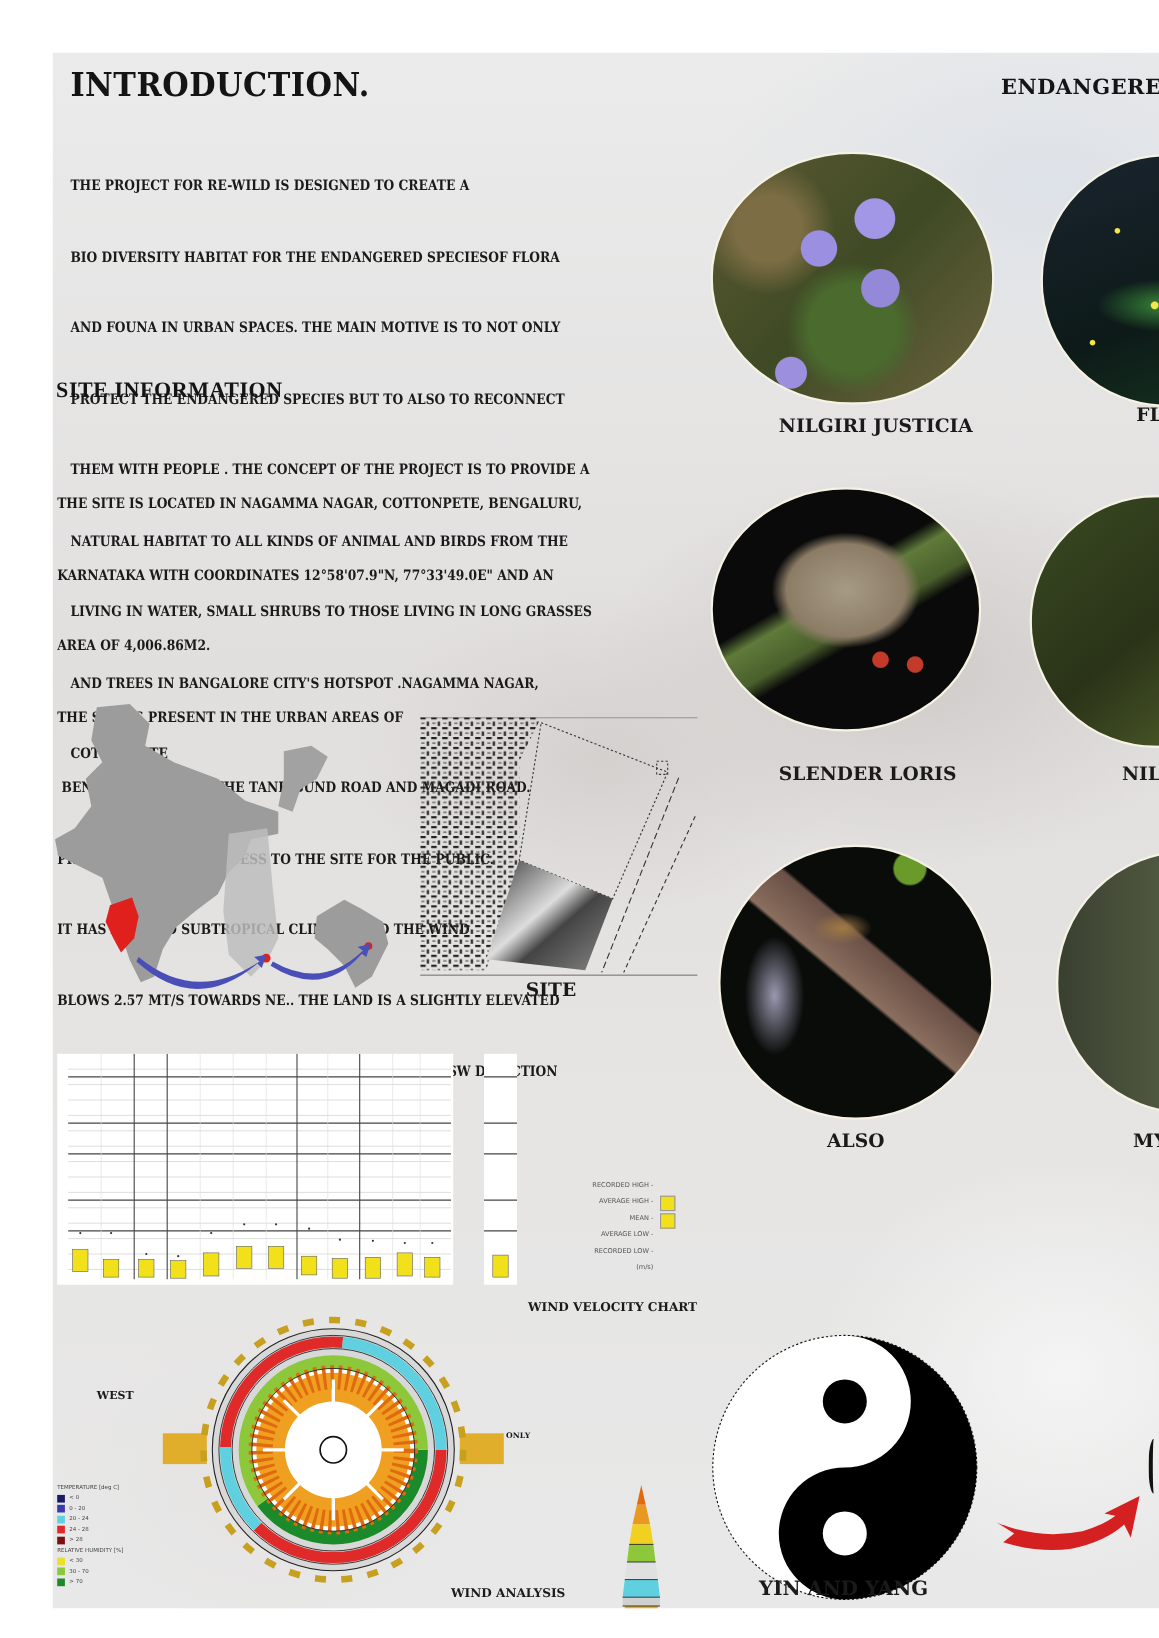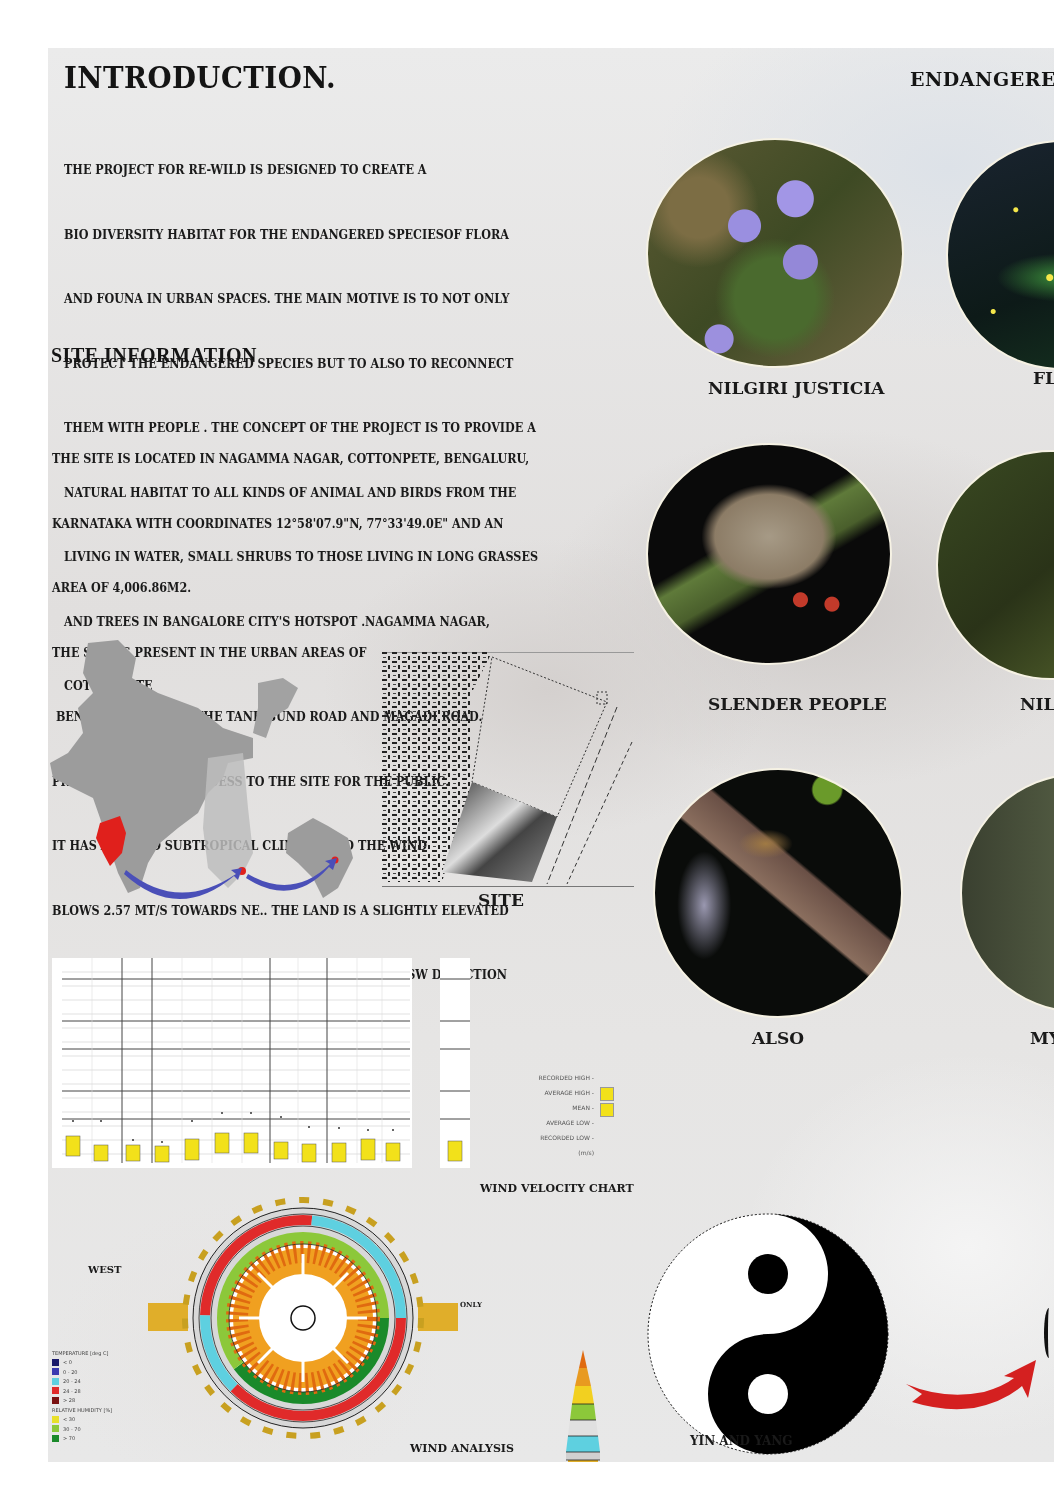--- a/index.html
+++ b/index.html
@@ -28,21 +28,21 @@
     font-size: 13px; line-height: 21.5px; color: #1a1a1a; text-transform: uppercase;
     white-space: pre; transform: scaleX(0.86); transform-origin: left top;
   }
   .intro-text { left: 16px; top: 68px; }
   .site-text { left: 4px; top: 357px; }
 
   .caption {
     position: absolute; font-family: "DejaVu Serif", serif; font-weight: bold;
     font-size: 17px; color: #1a1a1a; text-align: center; white-space: nowrap;
   }
-  .big-caption { font-size: 12px; }
+  .big-caption { font-size: 18px; }
 
   .circle { position: absolute; border-radius: 50%; overflow: hidden; border: 2px solid #f6f2e4; }
 
   
   .ph-justicia {
     background:
       radial-gradient(circle at 38% 38%, #9a8fe0 0 16px, transparent 17px),
       radial-gradient(circle at 58% 26%, #a296e6 0 18px, transparent 19px),
       radial-gradient(circle at 60% 54%, #9488d8 0 17px, transparent 18px),
       radial-gradient(circle at 28% 88%, #9c90de 0 14px, transparent 15px),
@@ -181,21 +181,21 @@
 
   <div class="heading h-endangered">ENDANGERE</div>
 
   <div class="circle ph-justicia" style="left:598px; top:90px; width:258px; height:230px;"></div>
   <div class="caption" style="left:660px; top:330px; width:140px;">NILGIRI JUSTICIA</div>
 
   <div class="circle ph-firefly" style="left:898px; top:92px; width:230px; height:230px;"></div>
   <div class="caption" style="left:985px; top:320px;">FL</div>
 
   <div class="circle ph-loris" style="left:598px; top:395px; width:246px; height:222px;"></div>
-  <div class="caption" style="left:660px; top:646px; width:140px;">SLENDER PEOPLE</div>
+  <div class="caption" style="left:660px; top:646px; width:140px;">SLENDER LORIS</div>
 
   <div class="circle ph-pigeon" style="left:888px; top:402px; width:230px; height:230px;"></div>
   <div class="caption" style="left:972px; top:646px;">NILGIRI</div>
 
   <div class="circle ph-bat" style="left:605px; top:720px; width:250px; height:250px;"></div>
   <div class="caption" style="left:660px; top:980px; width:140px;">ALSO</div>
 
   <div class="circle ph-myristica" style="left:912px; top:725px; width:240px; height:240px;"></div>
   <div class="caption" style="left:982px; top:980px;">MY</div>
 

